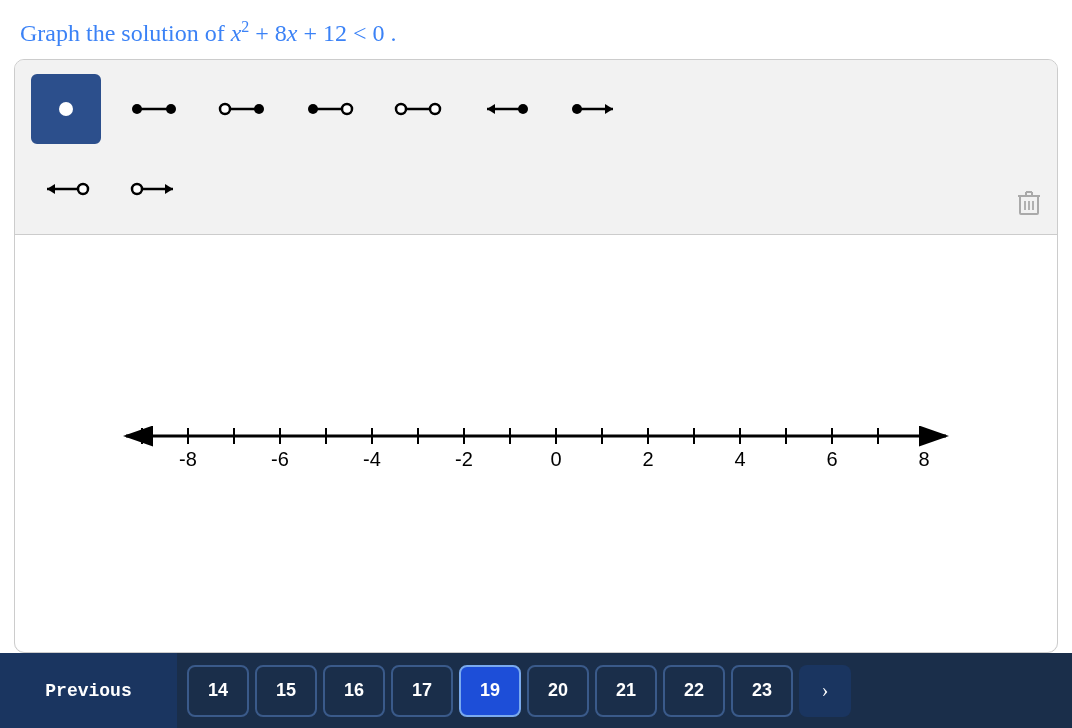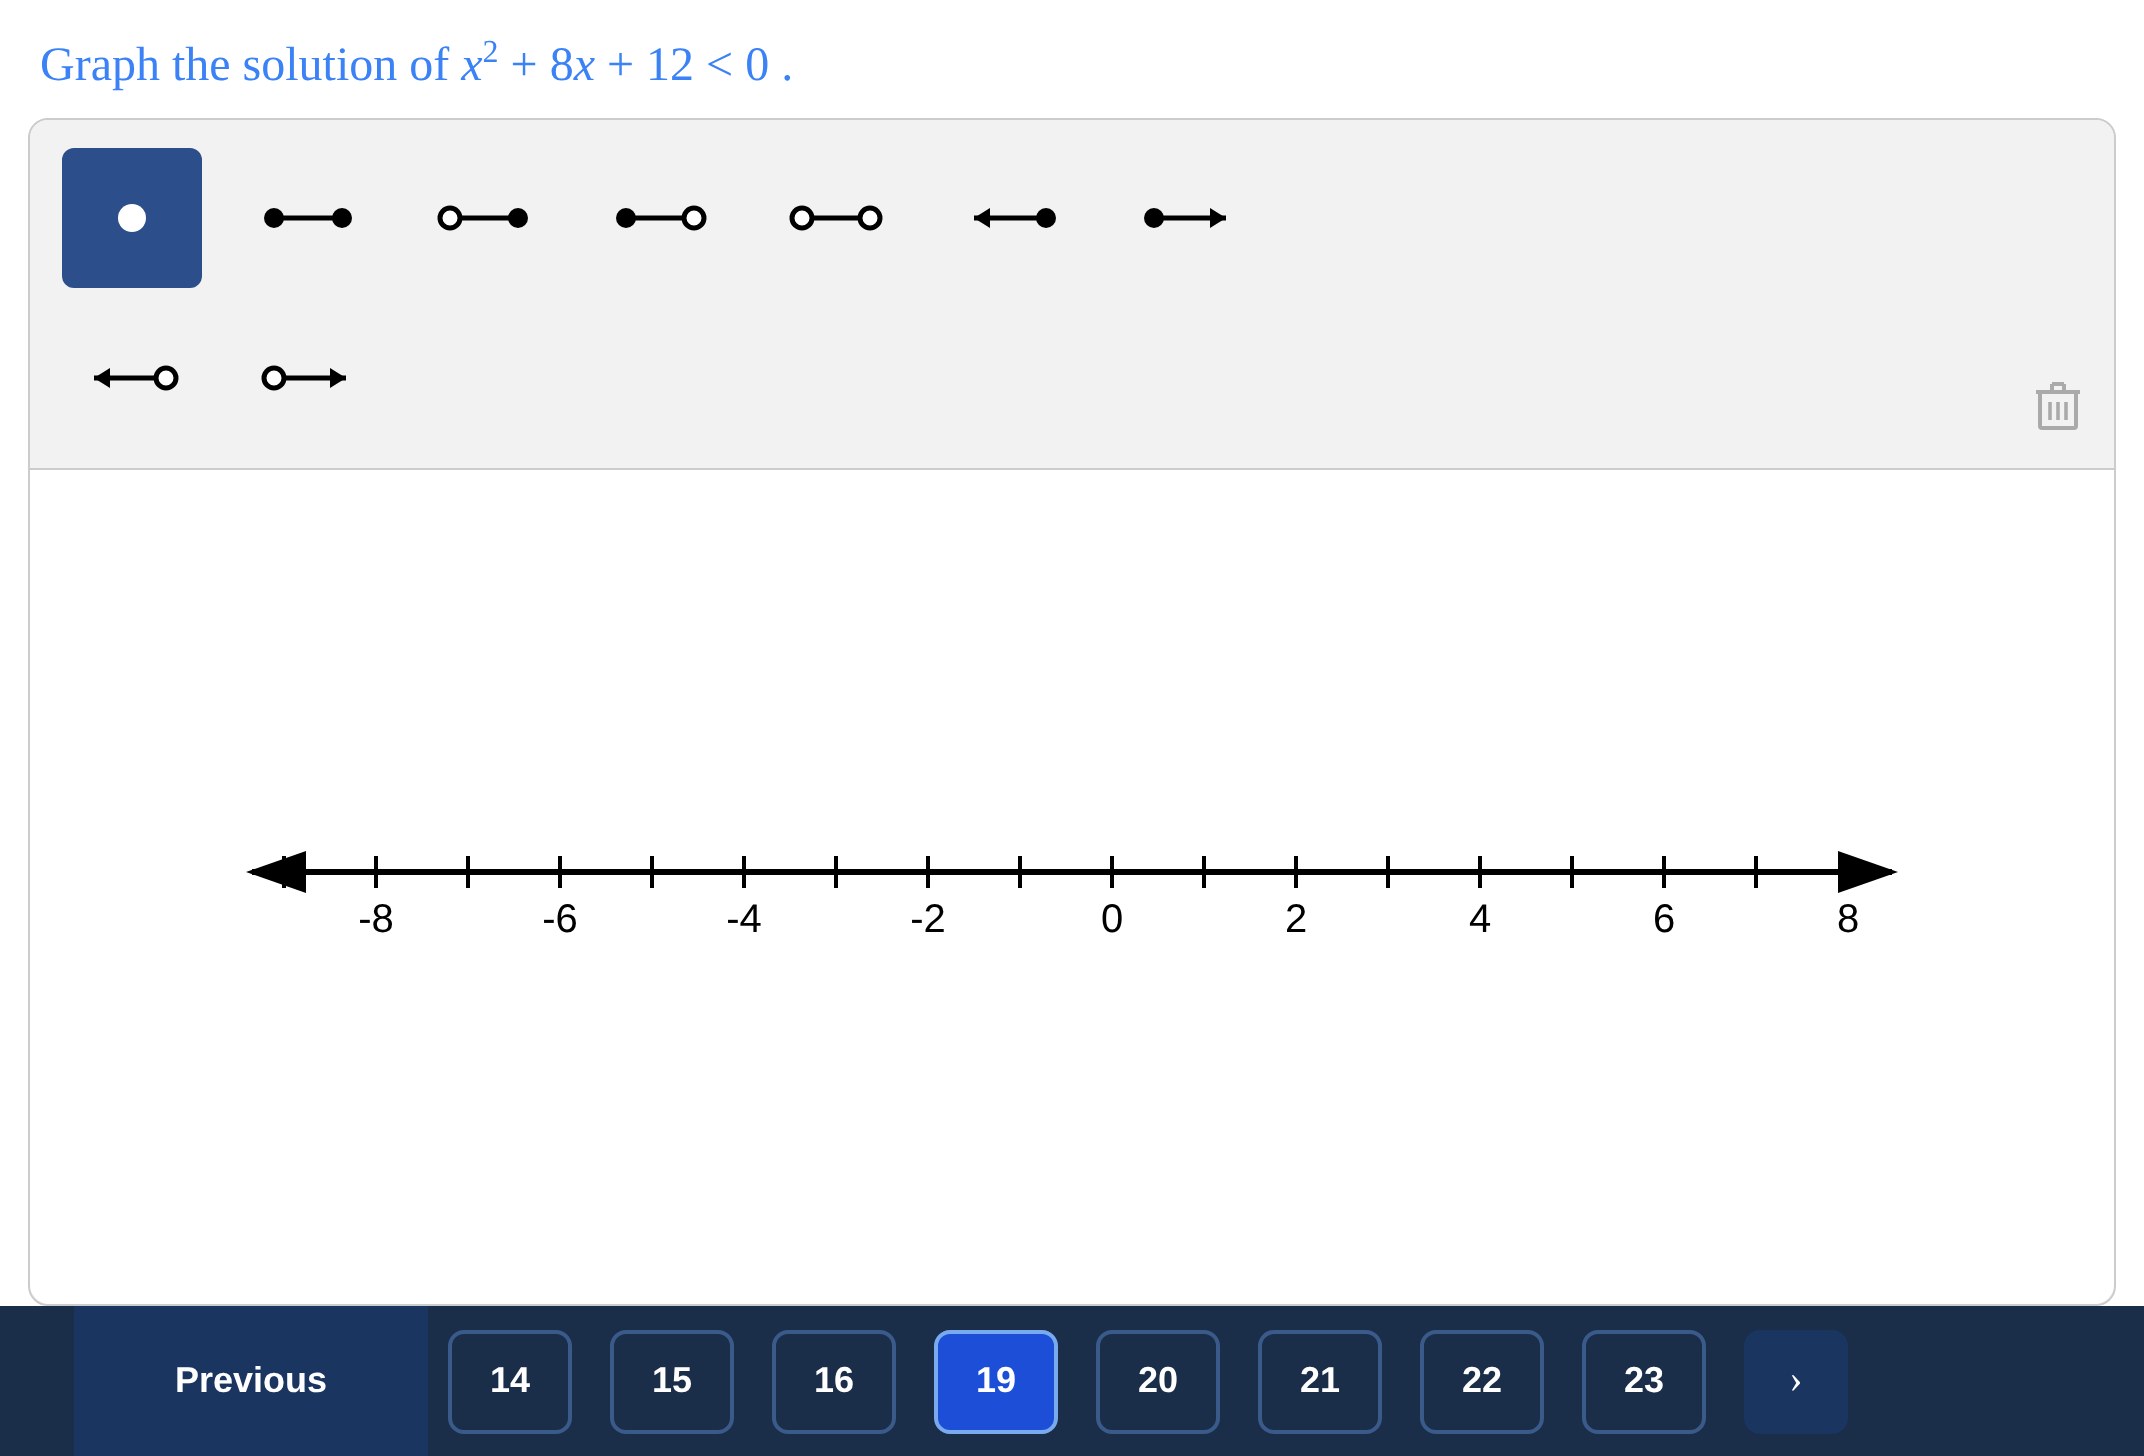--- a/index.html
+++ b/index.html
@@ -121,28 +121,27 @@
       color: #fff;
       font-size: 18px;
       font-weight: bold;
       width: 177px;
       height: 75px;
       display: flex;
       align-items: center;
       justify-content: center;
       cursor: pointer;
       border: none;
-      font-family: Liberation Sans, sans-serif;
-      margin-left: 37px;
+      font-family: Liberation Mono, monospace;
     }
 
     .nav-numbers {
       display: flex;
       align-items: center;
-      gap: 19px;
+      gap: 6px;
       padding: 0 10px;
     }
 
     .nav-num {
       width: 62px;
       height: 52px;
       border-radius: 8px;
       display: flex;
       align-items: center;
       justify-content: center;
@@ -328,20 +327,21 @@
   </div>
 
 </div>
 
 <div class="bottom-nav">
   <button class="nav-prev">Previous</button>
   <div class="nav-numbers">
     <div class="nav-num">14</div>
     <div class="nav-num">15</div>
     <div class="nav-num">16</div>
+    <div class="nav-num">17</div>
     <div class="nav-num current" style="background:#1d4ed8; border-color:#7aaaee;">19</div>
     <div class="nav-num">20</div>
     <div class="nav-num">21</div>
     <div class="nav-num">22</div>
     <div class="nav-num">23</div>
     <div class="nav-next-arrow">›</div>
   </div>
 </div>
 
 </body></html>

